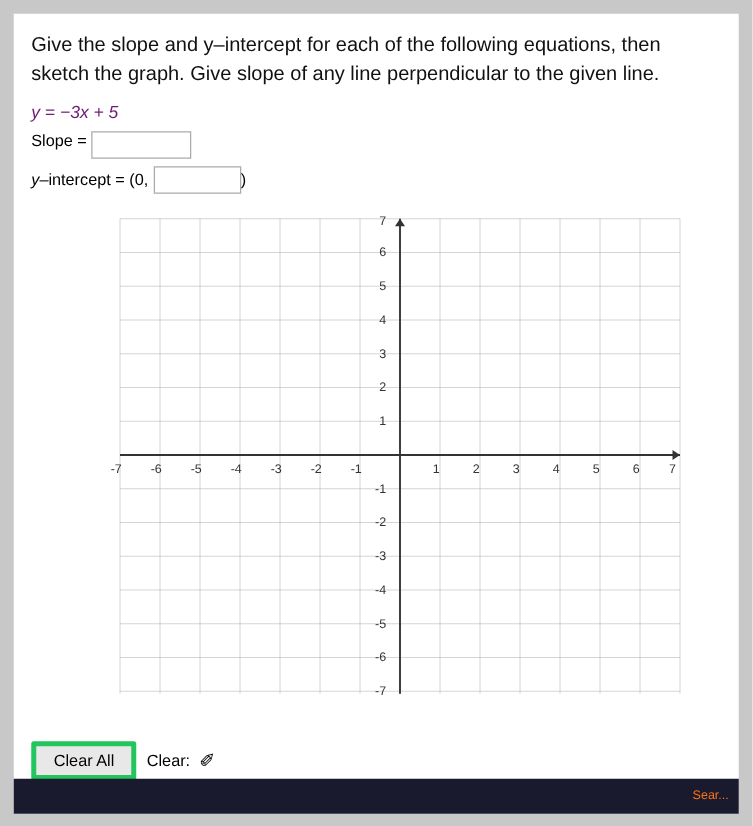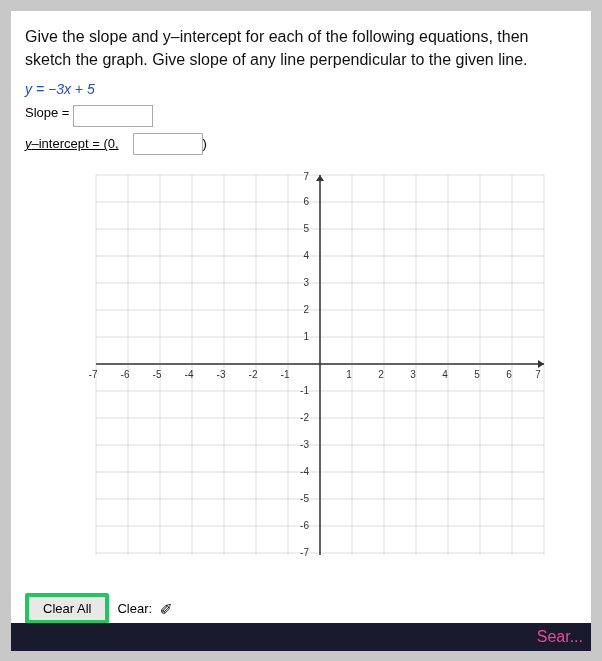--- a/index.html
+++ b/index.html
@@ -28,21 +28,21 @@
       font-size: 16px;
       line-height: 1.45;
       margin-bottom: 10px;
       color: #111;
     }
 
     .equation {
       font-size: 14px;
       font-style: italic;
       margin-bottom: 8px;
-      color: #1d4ed8;
+      color: #701a75;
     }
 
     .field-row {
       display: flex;
       align-items: flex-start;
       margin-bottom: 6px;
       font-size: 13px;
     }
 
     .field-label {
@@ -60,22 +60,21 @@
     }
 
     .intercept-row {
       display: flex;
       align-items: center;
       margin-bottom: 10px;
       font-size: 13px;
     }
 
     .intercept-label {
-      margin-right: 14px;
-      text-decoration: underline;
+      margin-right: 4px;
     }
 
     .intercept-label em { font-style: italic; }
 
     .intercept-paren {
       margin-right: 2px;
     }
 
     .intercept-input {
       border: 1px solid #aaa;
@@ -142,22 +141,22 @@
       right: 0;
       height: 28px;
       background: #1a1a2e;
       display: flex;
       align-items: center;
       justify-content: flex-end;
       padding: 0 8px;
     }
 
     .search-text {
-      color: #ec4899;
-      font-size: 16px;
+      color: #f97316;
+      font-size: 10px;
     }
   </style>
 </head>
 <body>
 
 <div class="page-container">
 
   <div class="instructions">Give the slope and y–intercept for each of the following equations, then sketch the graph. Give slope of any line perpendicular to the given line.</div>
 
   <div class="equation">

